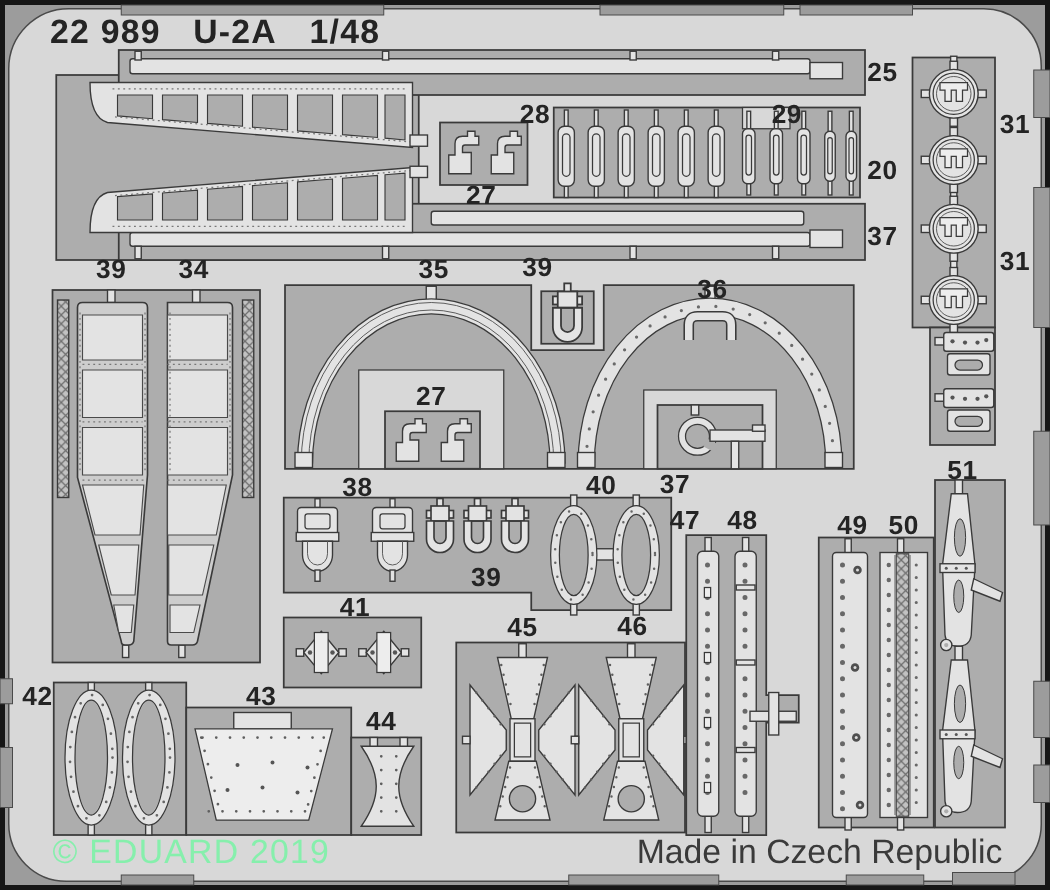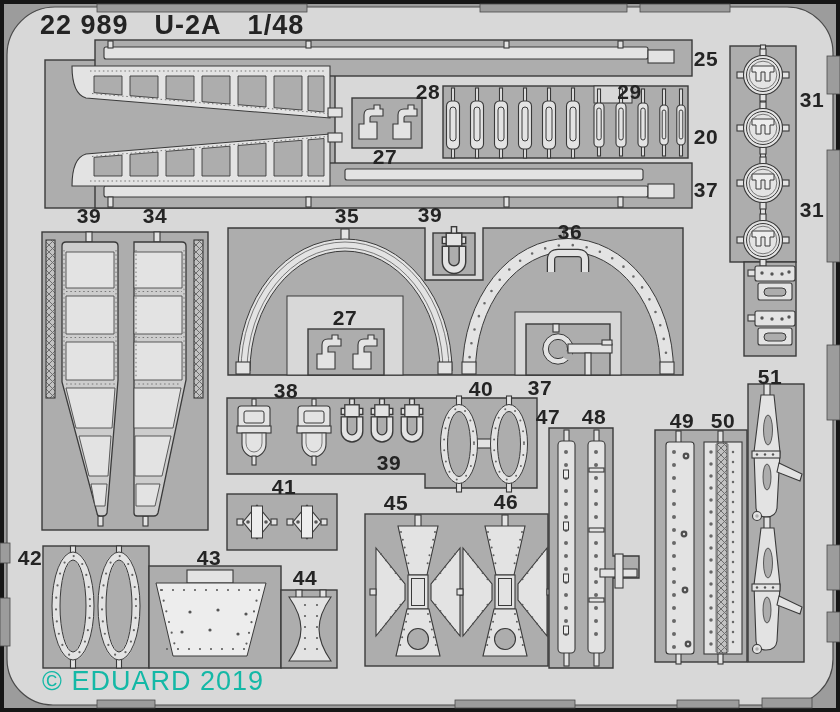--- a/index.html
+++ b/index.html
@@ -34,21 +34,21 @@
   .rivets2{fill:none;stroke:#5f5f5f;stroke-width:2.2;stroke-dasharray:0 11;stroke-linecap:round;}
   .holecol{fill:none;stroke:#686868;stroke-width:4;stroke-dasharray:0 13;stroke-linecap:round;}
   .holecol2{fill:none;stroke:#686868;stroke-width:3.5;stroke-dasharray:0 12;stroke-linecap:round;}
   .holecol3{fill:none;stroke:#686868;stroke-width:2.5;stroke-dasharray:0 10;stroke-linecap:round;}
   .texline{fill:none;stroke:#777;stroke-width:1;stroke-dasharray:1.5 2.8;}
   
   .header-row{position:absolute;left:40px;top:10px;display:flex;gap:26px;font-size:27px;
               font-weight:bold;color:var(--label);letter-spacing:1px;}
   .brand{position:absolute;left:681px;top:2px;font-family:"DejaVu Serif",serif;font-weight:bold;
          font-size:36px;color:var(--label);letter-spacing:1px;}
-  .copyright{position:absolute;left:42px;top:666px;font-size:27px;color:#14b8a6;letter-spacing:1px;}
+  .copyright{position:absolute;left:42px;top:666px;font-size:27px;color:#86efac;letter-spacing:1px;}
   .madein{position:absolute;right:38px;top:666px;font-size:27px;color:#3a3a3a;}
   #part-labels{position:absolute;left:0;top:0;width:100%;height:100%;pointer-events:none;}
   .plabel{position:absolute;transform:translate(-50%,-50%);font-size:21px;font-weight:bold;
           color:var(--label);letter-spacing:0.5px;}
 </style>
 </head>
 <body>
 
 <div class="stage">
 
@@ -452,20 +452,21 @@
     </g>
   </g>
 </svg>
 
 <div class="header-row">
   <span>22 989</span>
   <span>U-2A</span>
   <span>1/48</span>
 </div>
 <div class="copyright">© EDUARD 2019</div>
+<div class="madein">Made in Czech Republic</div>
 <div id="part-labels">
       <span class="plabel" style="left: 706px; top: 59px;">25</span>
       <span class="plabel" style="left: 812px; top: 100px;">31</span>
       <span class="plabel" style="left: 706px; top: 137px;">20</span>
       <span class="plabel" style="left: 706px; top: 190px;">37</span>
       <span class="plabel" style="left: 812px; top: 210px;">31</span>
       <span class="plabel" style="left: 854px; top: 297px;">32</span>
       <span class="plabel" style="left: 428px; top: 92px;">28</span>
       <span class="plabel" style="left: 612px; top: 92px; padding-left: 35px;">29</span>
       <span class="plabel" style="left: 385px; top: 157px;">27</span>
@@ -476,21 +477,21 @@
       <span class="plabel" style="left: 570px; top: 232px;">36</span>
       <span class="plabel" style="left: 345px; top: 318px;">27</span>
       <span class="plabel" style="left: 286px; top: 391px;">38</span>
       <span class="plabel" style="left: 481px; top: 389px;">40</span>
       <span class="plabel" style="left: 540px; top: 388px;">37</span>
       <span class="plabel" style="left: 389px; top: 463px;">39</span>
       <span class="plabel" style="left: 284px; top: 487px;">41</span>
       <span class="plabel" style="left: 30px; top: 558px;">42</span>
       <span class="plabel" style="left: 209px; top: 558px;">43</span>
       <span class="plabel" style="left: 305px; top: 578px;">44</span>
-      <span class="plabel" style="left: 396px; top: 503px;">45</span>
+      <span class="plabel" style="left: 418px; top: 503px;">45</span>
       <span class="plabel" style="left: 506px; top: 502px;">46</span>
       <span class="plabel" style="left: 548px; top: 417px;">47</span>
       <span class="plabel" style="left: 594px; top: 417px;">48</span>
       <span class="plabel" style="left: 682px; top: 421px;">49</span>
       <span class="plabel" style="left: 723px; top: 421px;">50</span>
       <span class="plabel" style="left: 770px; top: 377px;">51</span>
     </div>
 
 </div>
 

